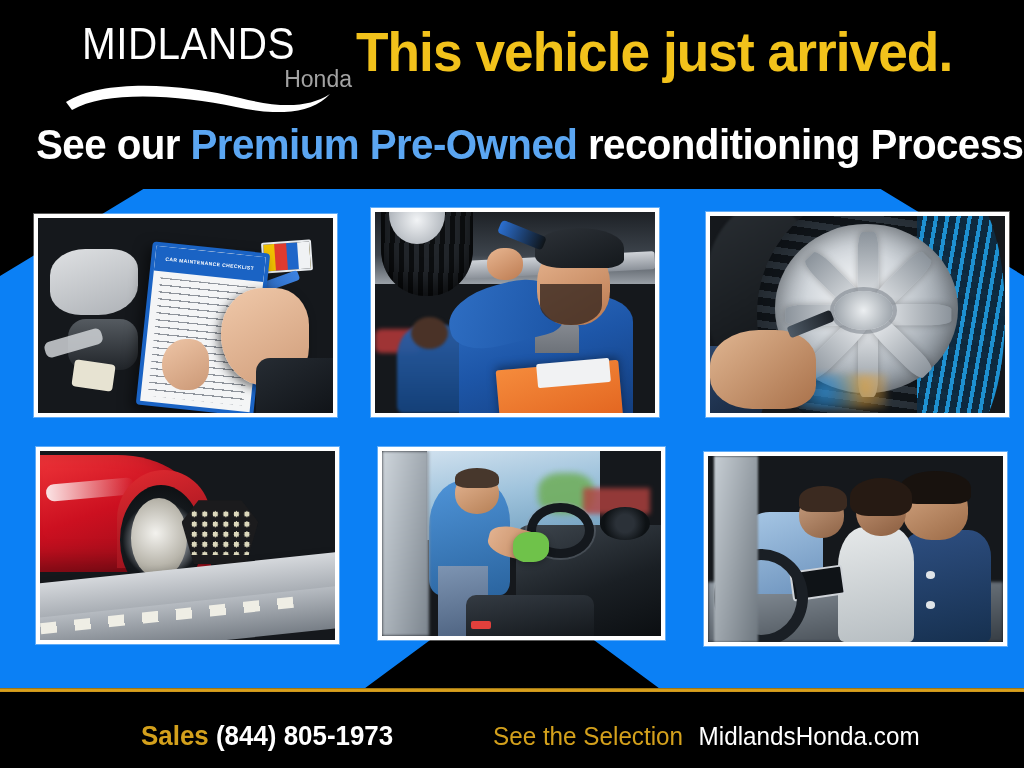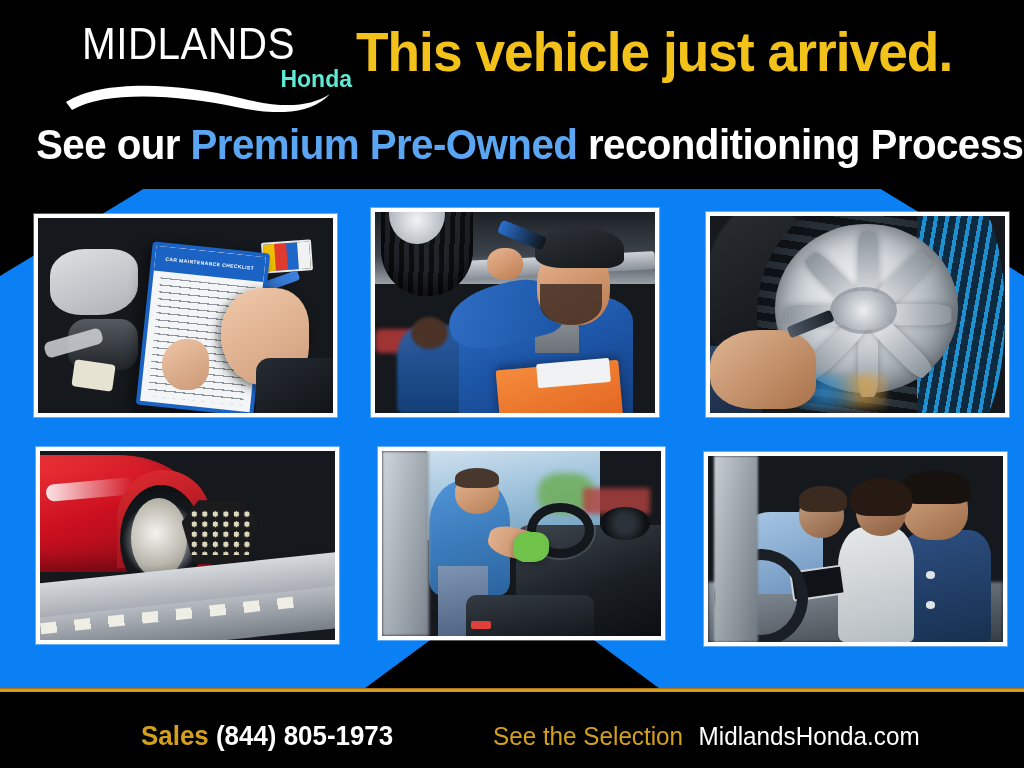--- a/index.html
+++ b/index.html
@@ -47,23 +47,23 @@
     font-weight:400;
     letter-spacing:0.5px;
     line-height:1;
     font-family:"Liberation Sans", sans-serif;
     transform:scaleX(0.92);
     transform-origin:left top;
     white-space:nowrap;
   }
   .logo-honda{
     position:absolute;right:2px;top:46px;
-    color:#5eead4;
+    color:#a3a3a3;
     font-size:23px;
-    font-weight:700;
+    font-weight:400;
     line-height:1;
     white-space:nowrap;
   }
   .logo-swoosh{
     position:absolute;left:0px;top:56px;width:268px;height:34px;
   }
 
   .headline{
     position:absolute;left:356px;top:24px;
     color:#F2C21B;

